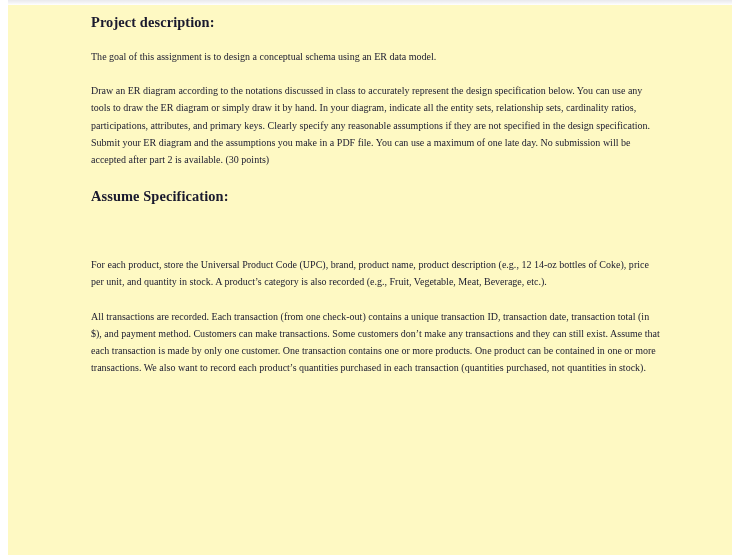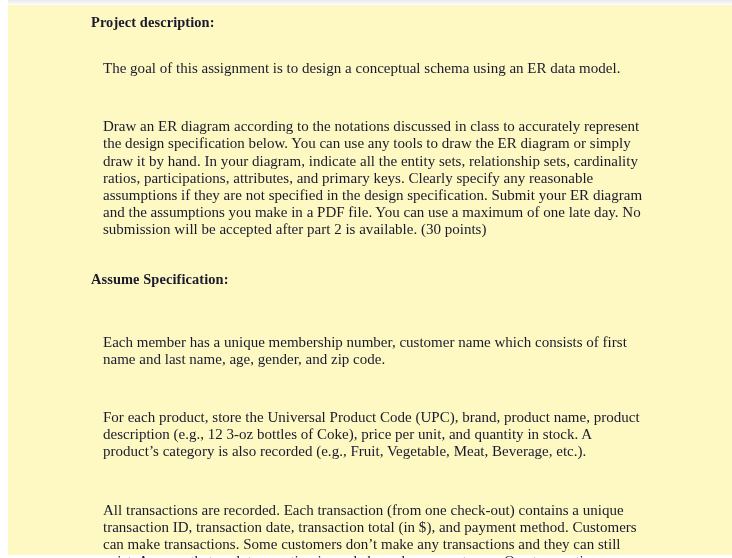--- a/index.html
+++ b/index.html
@@ -40,23 +40,23 @@
   }
   h2.section-heading {
     font-size: 14.4px;
     font-weight: bold;
     line-height: 17px;
     margin: 0;
     padding: 0;
     letter-spacing: 0.1px;
   }
   p.body-para {
-    font-size: 15px;
+    font-size: 10px;
     line-height: 17.2px;
-    margin: 12px;
+    margin: 0;
     padding: 0;
     text-align: left;
     letter-spacing: 0.01px;
   }
   
   .gap-line {
     height: 17px;
   }
   .gap-heading-top {
     height: 20px;
@@ -82,24 +82,23 @@
 
     <div class="gap-heading-top"></div>
 
     <h2 class="section-heading">Assume Specification:</h2>
 
     <div class="gap-line"></div>
 
 
     <div class="gap-line"></div>
 
-    <p class="body-para">Each member has a unique membership number, customer name which consists of first name and last name, age, gender, and zip code.</p>
 
     <div class="gap-line"></div>
 
-    <p class="body-para">For each product, store the Universal Product Code (UPC), brand, product name, product description (e.g., 12 3-oz bottles of Coke), price per unit, and quantity in stock. A product’s category is also recorded (e.g., Fruit, Vegetable, Meat, Beverage, etc.).</p>
+    <p class="body-para">For each product, store the Universal Product Code (UPC), brand, product name, product description (e.g., 12 14-oz bottles of Coke), price per unit, and quantity in stock. A product’s category is also recorded (e.g., Fruit, Vegetable, Meat, Beverage, etc.).</p>
 
     <div class="gap-line"></div>
 
     <p class="body-para">All transactions are recorded. Each transaction (from one check-out) contains a unique transaction ID, transaction date, transaction total (in $), and payment method. Customers can make transactions. Some customers don’t make any transactions and they can still exist. Assume that each transaction is made by only one customer. One transaction contains one or more products. One product can be contained in one or more transactions. We also want to record each product’s quantities purchased in each transaction (quantities purchased, not quantities in stock).</p>
 
   </div>
 </div>
 
 </body></html>

